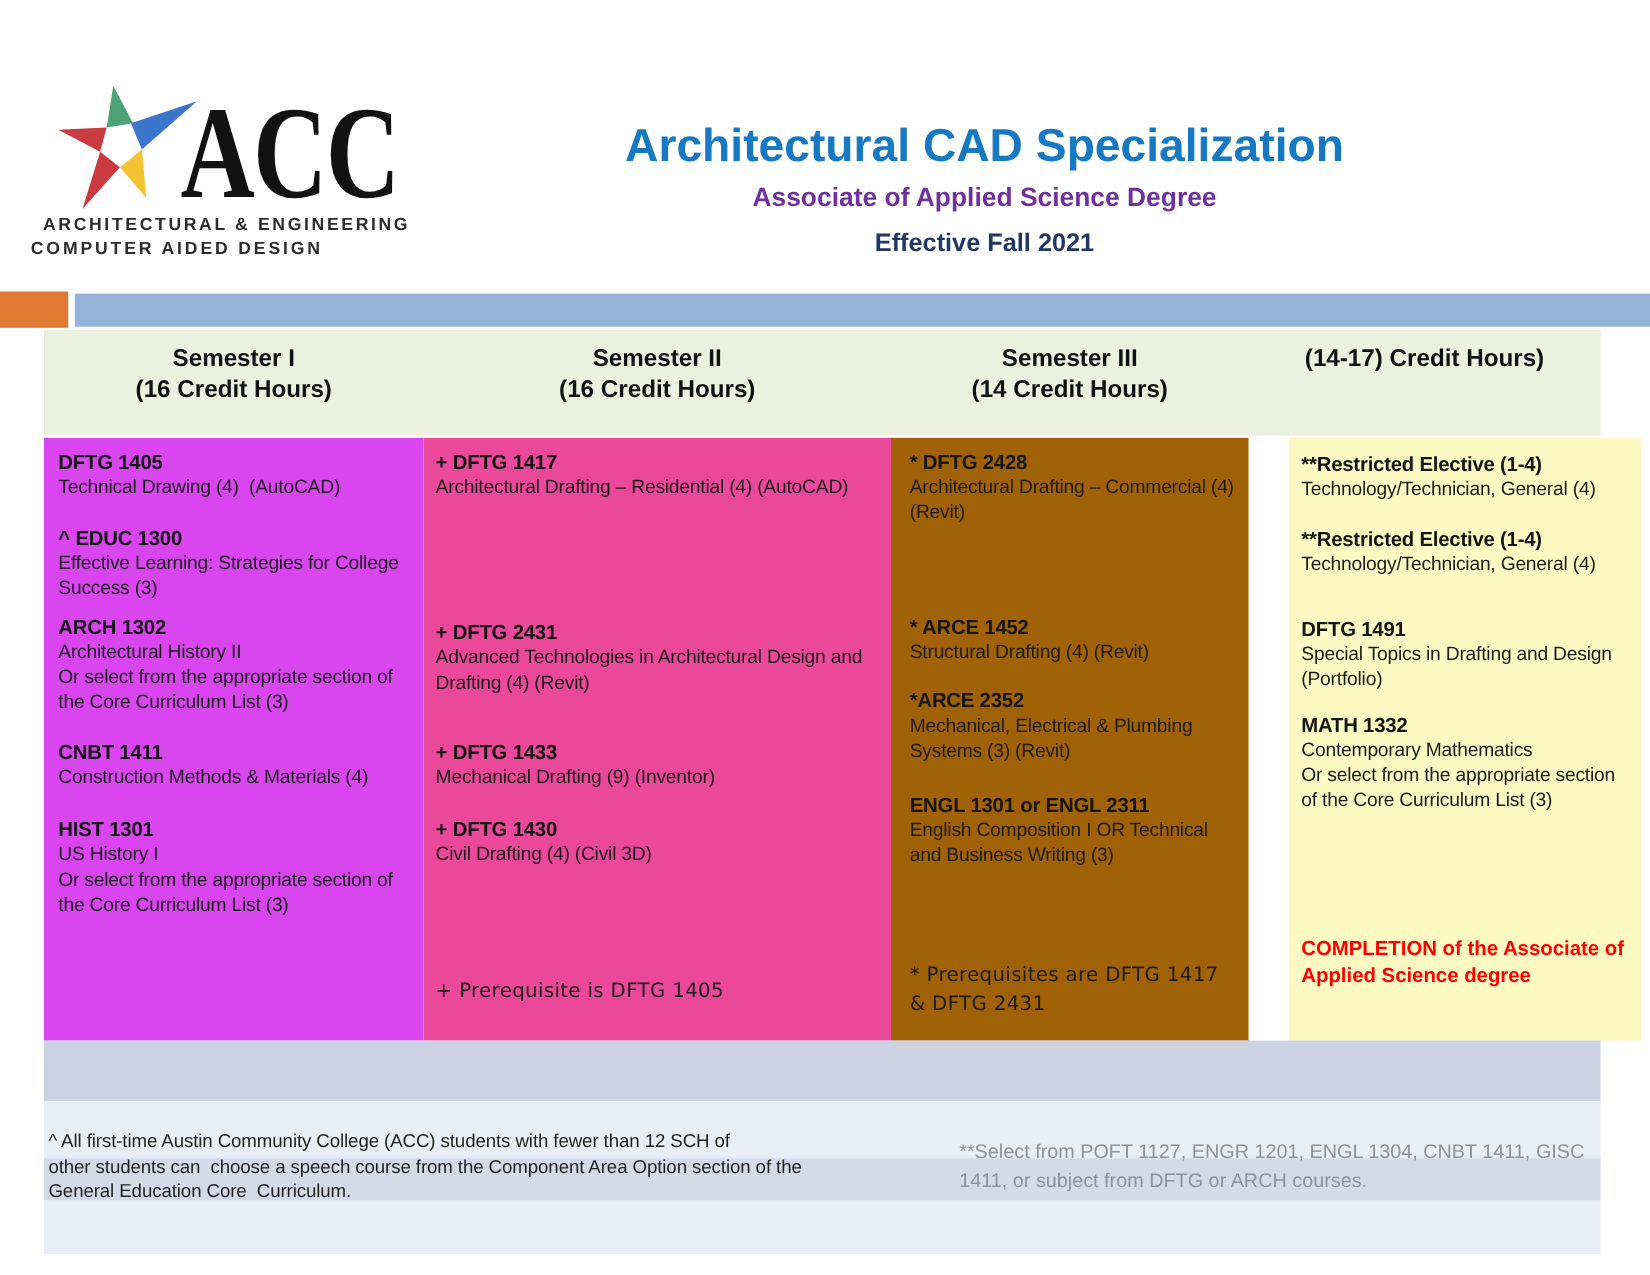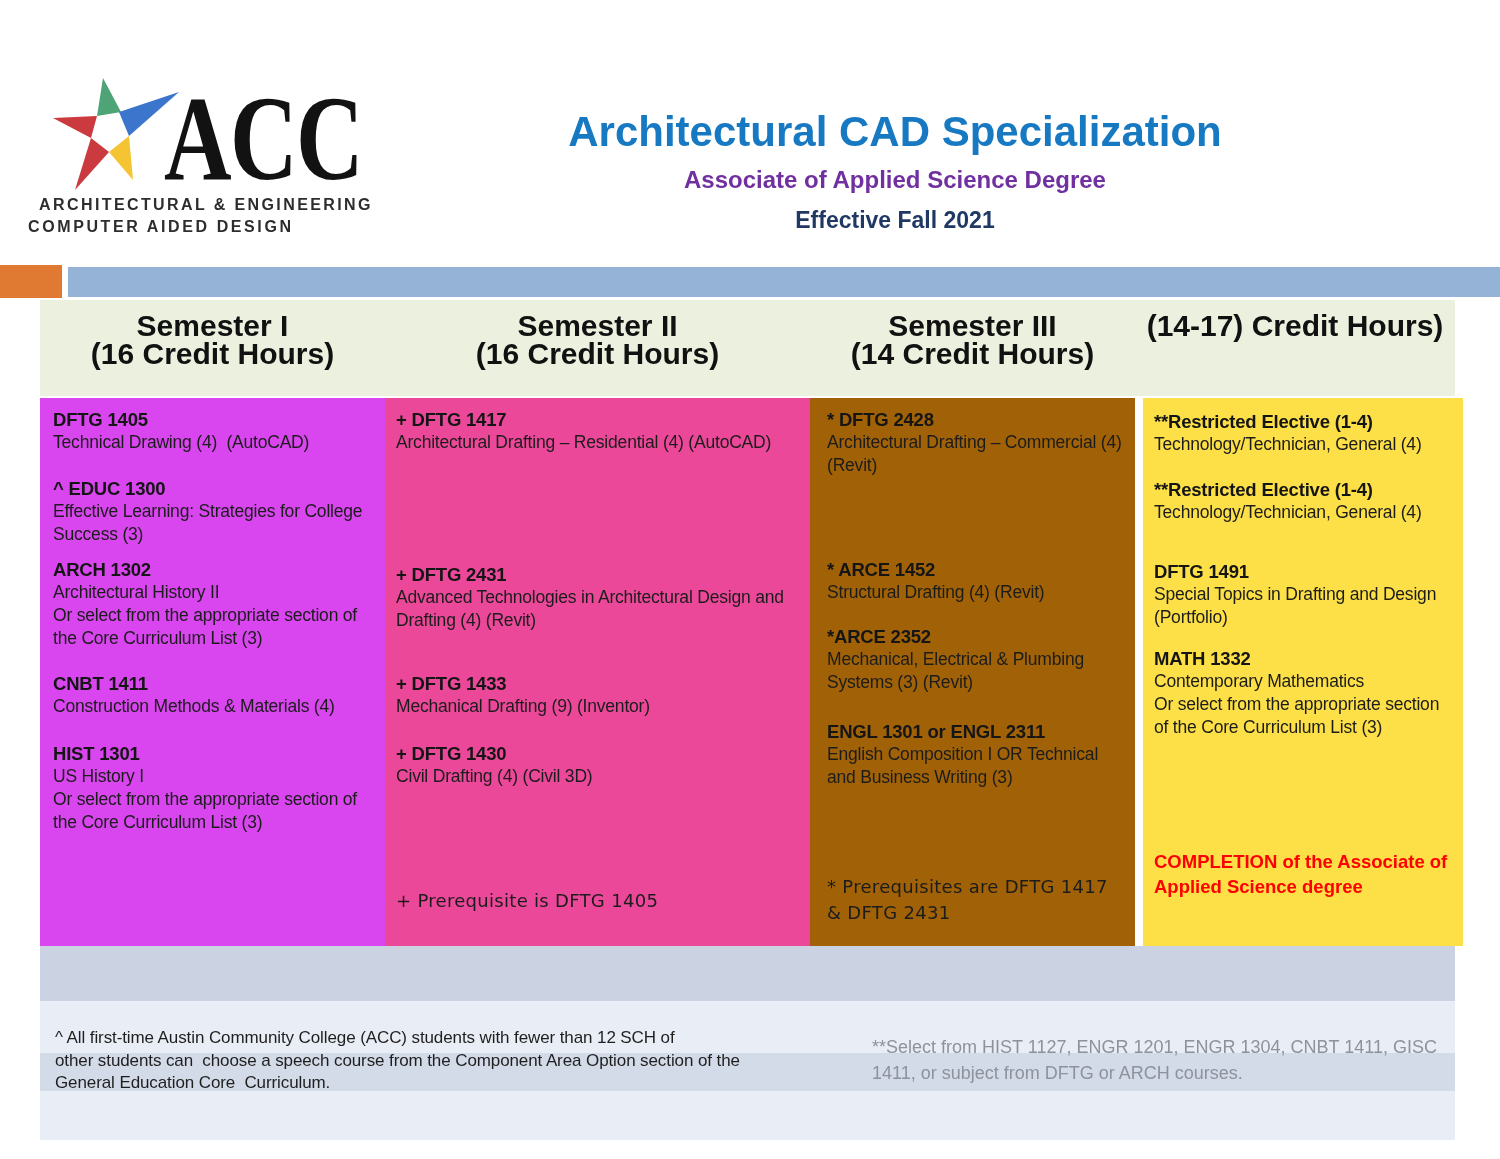--- a/index.html
+++ b/index.html
@@ -21,44 +21,44 @@
   .main-title{font-size:42px;font-weight:700;color:#1779C2;line-height:48px;}
   .sub-title{margin-top:10px;font-size:24px;font-weight:700;color:#7030A0;}
   .effective{margin-top:13px;font-size:23px;font-weight:700;color:#1F3864;}
 
   
   .orange-rect{position:absolute;left:0;top:265px;width:62px;height:33px;background:#E07A33;}
   .blue-bar{position:absolute;left:68px;top:267px;width:1432px;height:30px;background:#95B3D7;}
 
   
   .green-band{position:absolute;left:40px;top:300px;width:1415px;height:96px;background:#EBF1DE;}
-  .hdr{position:absolute;top:12px;text-align:center;font-weight:700;font-size:30px;
+  .hdr{position:absolute;top:12px;text-align:center;font-weight:700;font-size:22px;
        line-height:28px;color:#111;}
 
   
   .col{position:absolute;top:398px;height:548px;box-sizing:border-box;}
   .col-1{left:40px;width:345px;background:#d946ef;padding:10px 8px 0 13px;}
   .col-2{left:385px;width:425px;background:#ec4899;padding:10px 10px 0 11px;}
   .col-3{left:810px;width:325px;background:#a16207;padding:10px 10px 0 17px;}
-  .col-4{left:1143px;width:320px;background:#fde047;padding:12px 6px 0 11px;}
+  .col-4{left:1172px;width:320px;background:#fef9c3;padding:12px 6px 0 11px;}
 
   .course .code{font-size:18.5px;font-weight:700;line-height:23px;letter-spacing:-0.2px;
                 white-space:pre-wrap;color:#151515;}
   .course .line{font-size:17.5px;line-height:23px;letter-spacing:-0.2px;white-space:pre-wrap;
                 color:#1c1c1c;}
   .note{font-family:"DejaVu Sans",sans-serif;font-size:18px;line-height:26px;
         letter-spacing:0.3px;color:#1c1c1c;white-space:pre-wrap;}
   .completion{font-size:18.5px;font-weight:700;line-height:25px;color:#FF0000;white-space:pre-wrap;}
 
   
   .gray-band{position:absolute;left:40px;top:946px;width:1415px;height:55px;background:#CBD2E1;}
   .bottom-band{position:absolute;left:40px;top:1001px;width:1415px;height:139px;background:#E9EDF5;}
   .stripe{position:absolute;left:0;top:52px;width:1415px;height:38px;background:#D3DAE8;}
 
-  .fn-left{position:absolute;left:15px;top:26px;font-size:17px;line-height:22.5px;
+  .fn-left{position:absolute;left:4px;top:26px;font-size:17px;line-height:22.5px;
            letter-spacing:-0.1px;color:#1f1f1f;}
   .fn-left div{white-space:pre;}
   .fn-right{position:absolute;left:832px;top:33px;font-size:18px;line-height:26px;
             color:#8D929D;}
   .fn-right div{white-space:pre;}
 </style>
 </head>
 <body>
 
 <div class="sheet">
@@ -189,18 +189,18 @@
 
   <div class="gray-band"></div>
   <div class="bottom-band">
     <div class="stripe"></div>
     <div class="fn-left">
       <div>^ All first-time Austin Community College (ACC) students with fewer than 12 SCH of</div>
       <div>other students can  choose a speech course from the Component Area Option section of the</div>
       <div>General Education Core  Curriculum.</div>
     </div>
     <div class="fn-right">
-      <div>**Select from HIST 1127, ENGR 1201, ENGR 1304, CNBT 1411, GISC</div>
+      <div>**Select from POFT 1127, ENGR 1201, ENGL 1304, CNBT 1411, GISC</div>
       <div>1411, or subject from DFTG or ARCH courses.</div>
     </div>
   </div>
 
 </div>
 
 </body></html>

